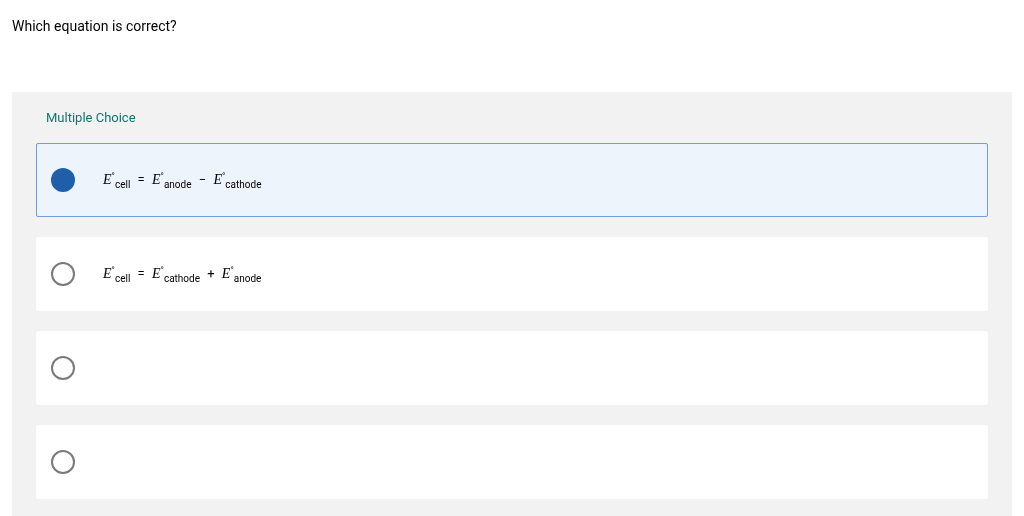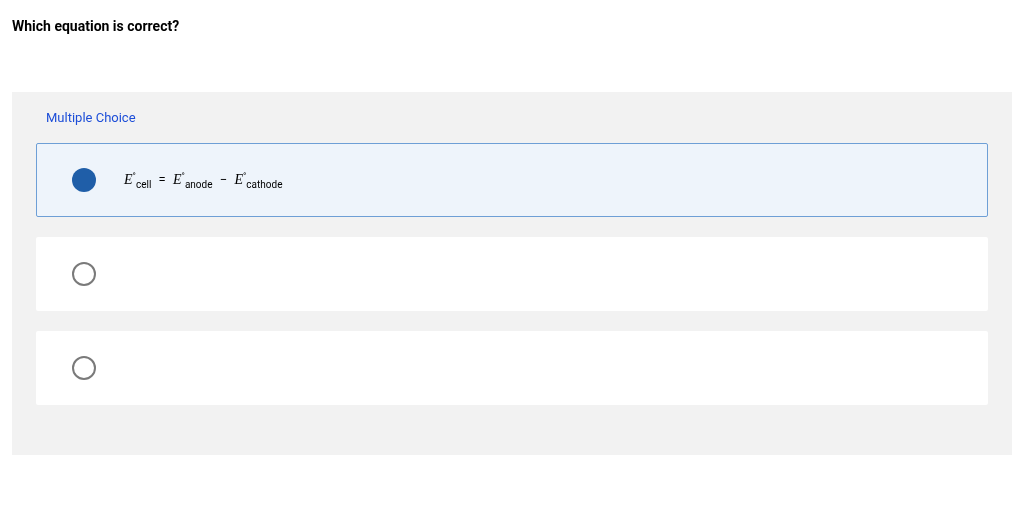--- a/index.html
+++ b/index.html
@@ -7,39 +7,39 @@
     font-family: -apple-system, BlinkMacSystemFont, "Segoe UI", Roboto, Helvetica, Arial, sans-serif;
     background: #ffffff;
     width: 1024px;
     height: 516px;
     overflow: hidden;
     color: #000;
   }
   .question {
     padding: 18px 12px 10px 12px;
     font-size: 14px;
-    font-weight: 700;
+    font-weight: 400;
   }
   .panel {
     margin: 48px 12px 0 12px;
     background: #f2f2f2;
     padding-bottom: 30px;
   }
   .panel-header {
     padding: 18px 34px;
     font-size: 13px;
-    color: #1d4ed8;
+    color: #0f766e;
   }
   .option {
     display: flex;
     align-items: center;
     gap: 28px;
     background: #ffffff;
     margin: 0 24px 20px 24px;
-    padding: 24px 35px;
+    padding: 24px 14px;
     border: 1px solid transparent;
     border-radius: 2px;
   }
   .option.selected {
     background: #eef4fb;
     border: 1px solid #6e9fd6;
   }
   .radio {
     width: 24px;
     height: 24px;
@@ -74,20 +74,30 @@
     <span class="radio"></span>
     <span class="eq">
       <i>E</i><span class="sup">°</span><span class="sub">cell</span>
       <span class="op">=</span>
       <i>E</i><span class="sup">°</span><span class="sub">anode</span>
       <span class="op">−</span>
       <i>E</i><span class="sup">°</span><span class="sub">cathode</span>
     </span>
   </div>
 
+  <div class="option">
+    <span class="radio"></span>
+    <span class="eq">
+      <i>E</i><span class="sup">°</span><span class="sub">cell</span>
+      <span class="op">=</span>
+      <i>E</i><span class="sup">°</span><span class="sub">cathode</span>
+      <span class="op">+</span>
+      <i>E</i><span class="sup">°</span><span class="sub">anode</span>
+    </span>
+  </div>
 
   <div class="option">
     <span class="radio"></span>
   </div>
 
   <div class="option">
     <span class="radio"></span>
   </div>
 
 </div>

